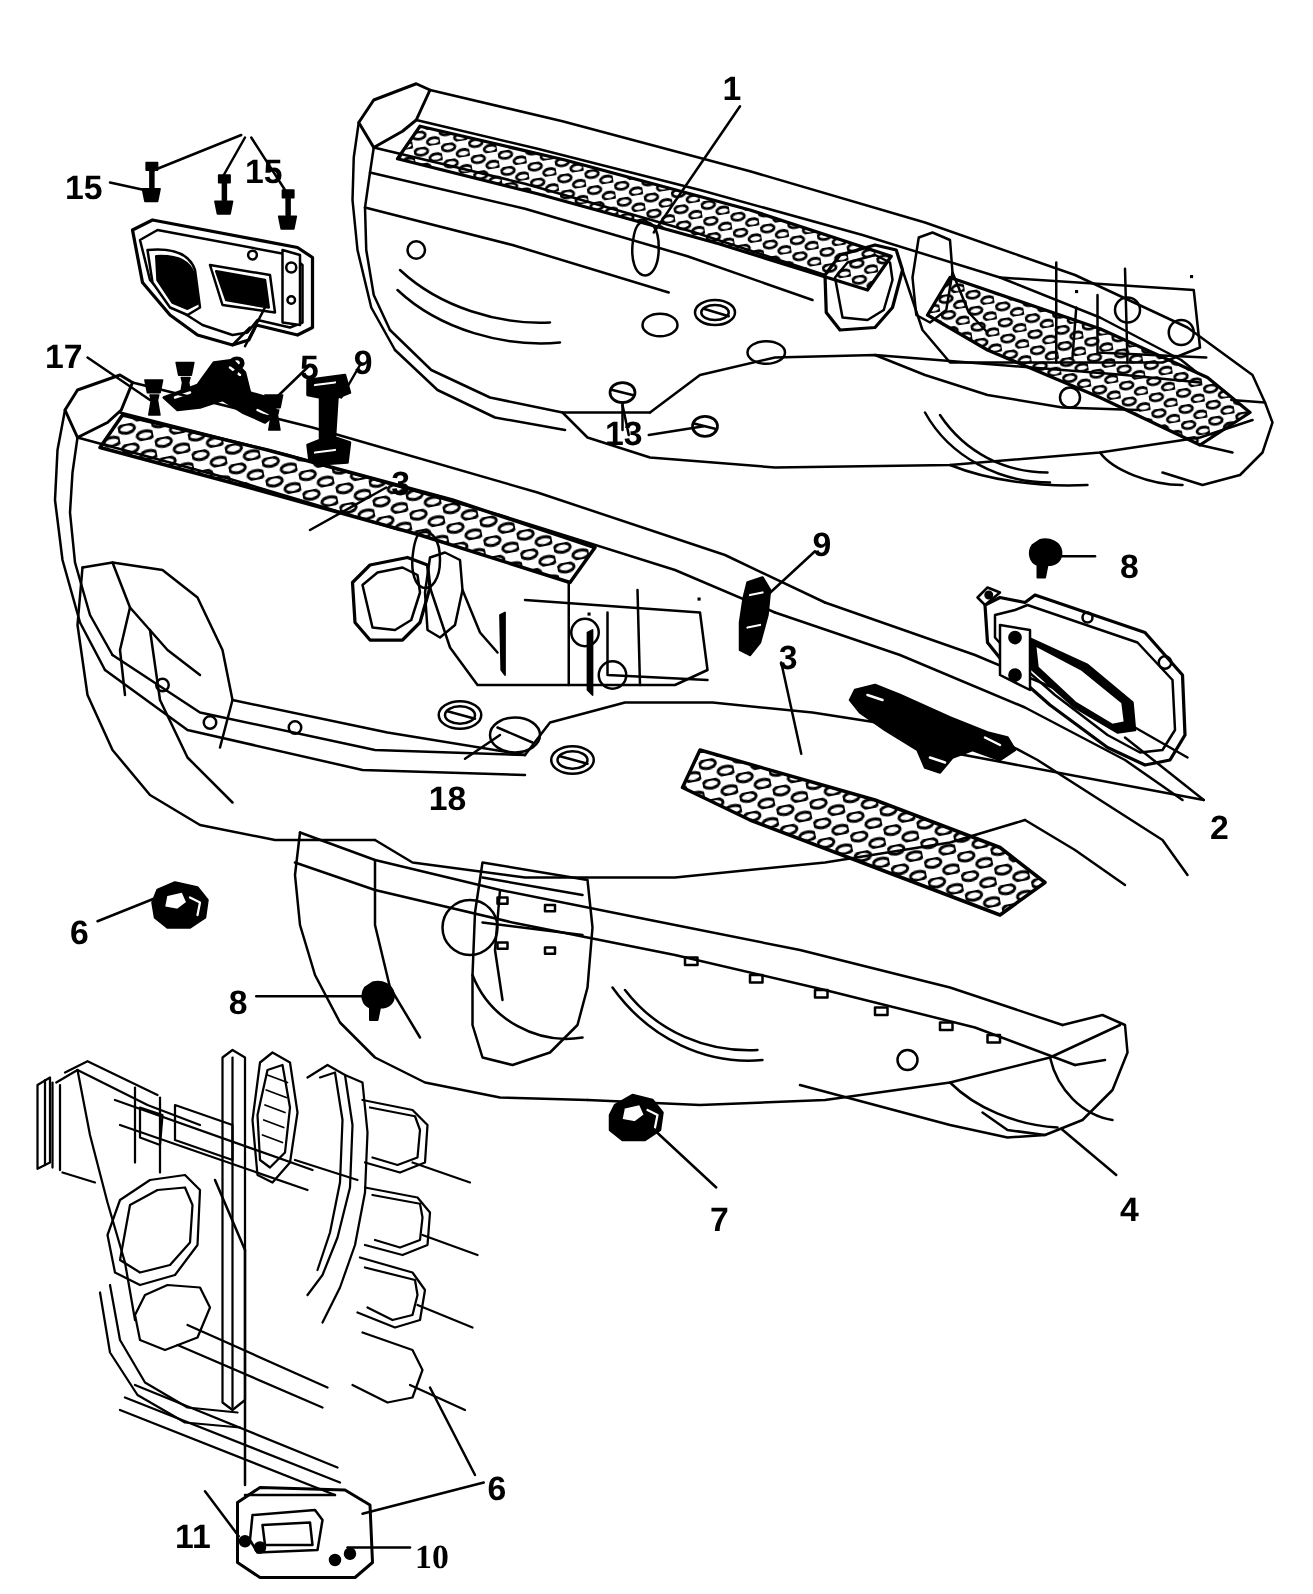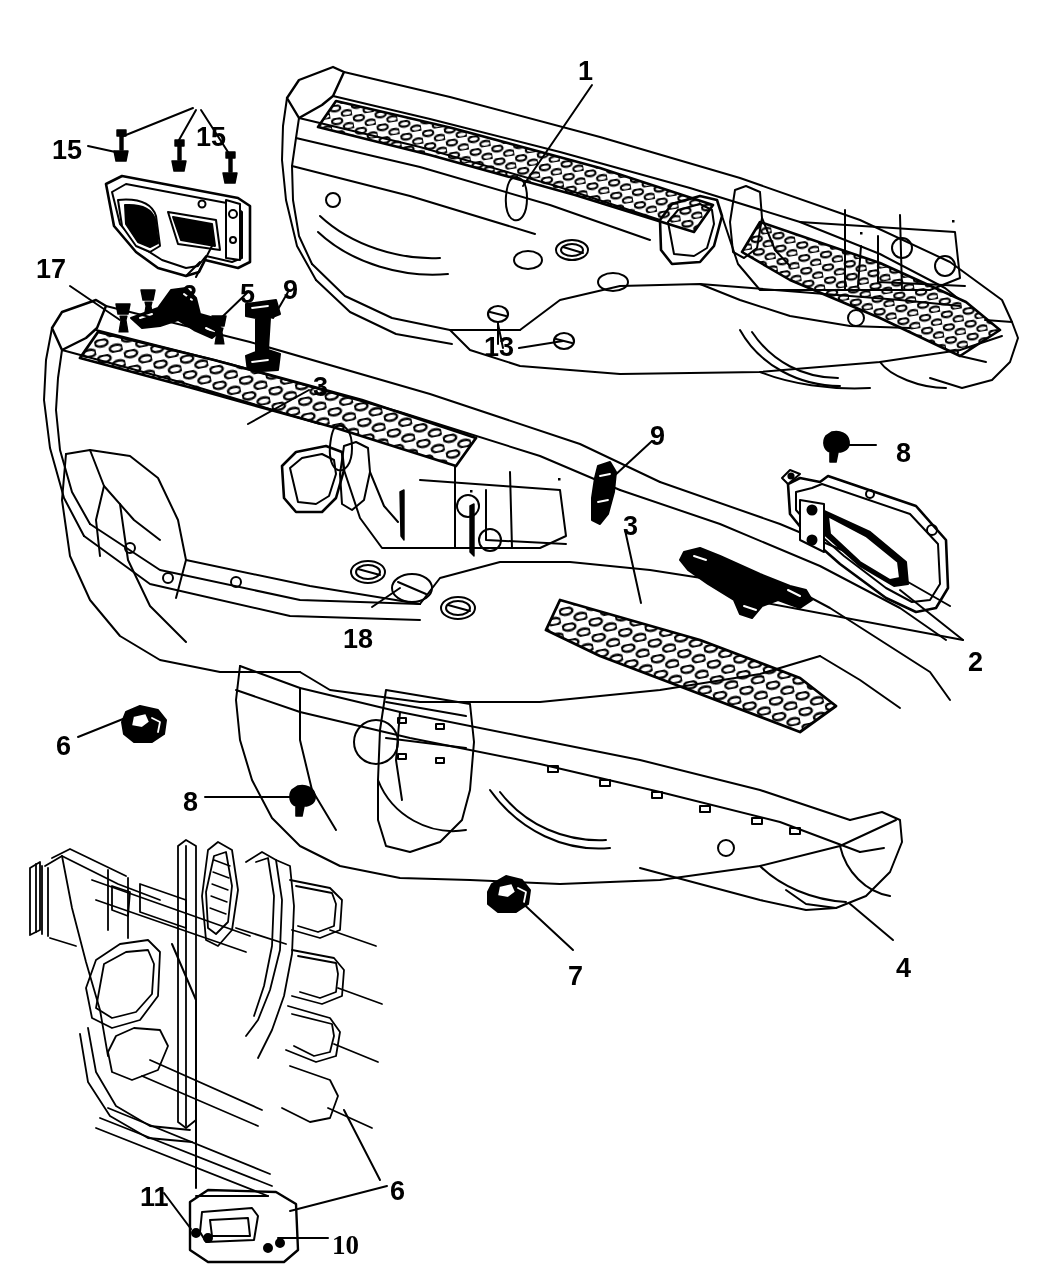--- a/index.html
+++ b/index.html
@@ -424,33 +424,33 @@
         <line x1="380" y1="1180" x2="344" y2="1110"></line>
       </g>
 
     </g>
   </svg>
 
   <div id="callout-layer">
       <div class="callout" style="left: 578px; top: 58px;">1</div>
       <div class="callout" style="left: 196px; top: 84px; margin-top: 40px;">15</div>
       <div class="callout" style="left: 52px; top: 137px;">15</div>
-      <div class="callout" style="left: 36px; top: 256px; text-align: right;">17</div>
+      <div class="callout" style="left: 36px; top: 272px; text-align: right;">17</div>
       <div class="callout" style="left: 182px; top: 282px;">2</div>
       <div class="callout" style="left: 240px; top: 281px;">5</div>
       <div class="callout" style="left: 283px; top: 277px;">9</div>
       <div class="callout" style="left: 484px; top: 334px; text-align: center;">13</div>
       <div class="callout" style="left: 313px; top: 374px;">3</div>
       <div class="callout" style="left: 650px; top: 423px;">9</div>
       <div class="callout" style="left: 896px; top: 440px;">8</div>
       <div class="callout" style="left: 623px; top: 513px;">3</div>
       <div class="callout" style="left: 343px; top: 611px; margin-top: 15px;">18</div>
       <div class="callout" style="left: 968px; top: 649px;">2</div>
       <div class="callout" style="left: 56px; top: 733px;">6</div>
       <div class="callout" style="left: 183px; top: 789px;">8</div>
       <div class="callout" style="left: 568px; top: 963px;">7</div>
       <div class="callout" style="left: 896px; top: 955px;">4</div>
-      <div class="callout" style="left: 140px; top: 1184px;">11</div>
+      <div class="callout" style="left: 140px; top: 1216px;">11</div>
       <div class="callout" style="left: 390px; top: 1178px;">6</div>
       <div class="callout" style="left: 332px; top: 1232px; font-family: Liberation Serif, serif;">10</div>
     </div>
 
 </div>
 
 </body></html>

